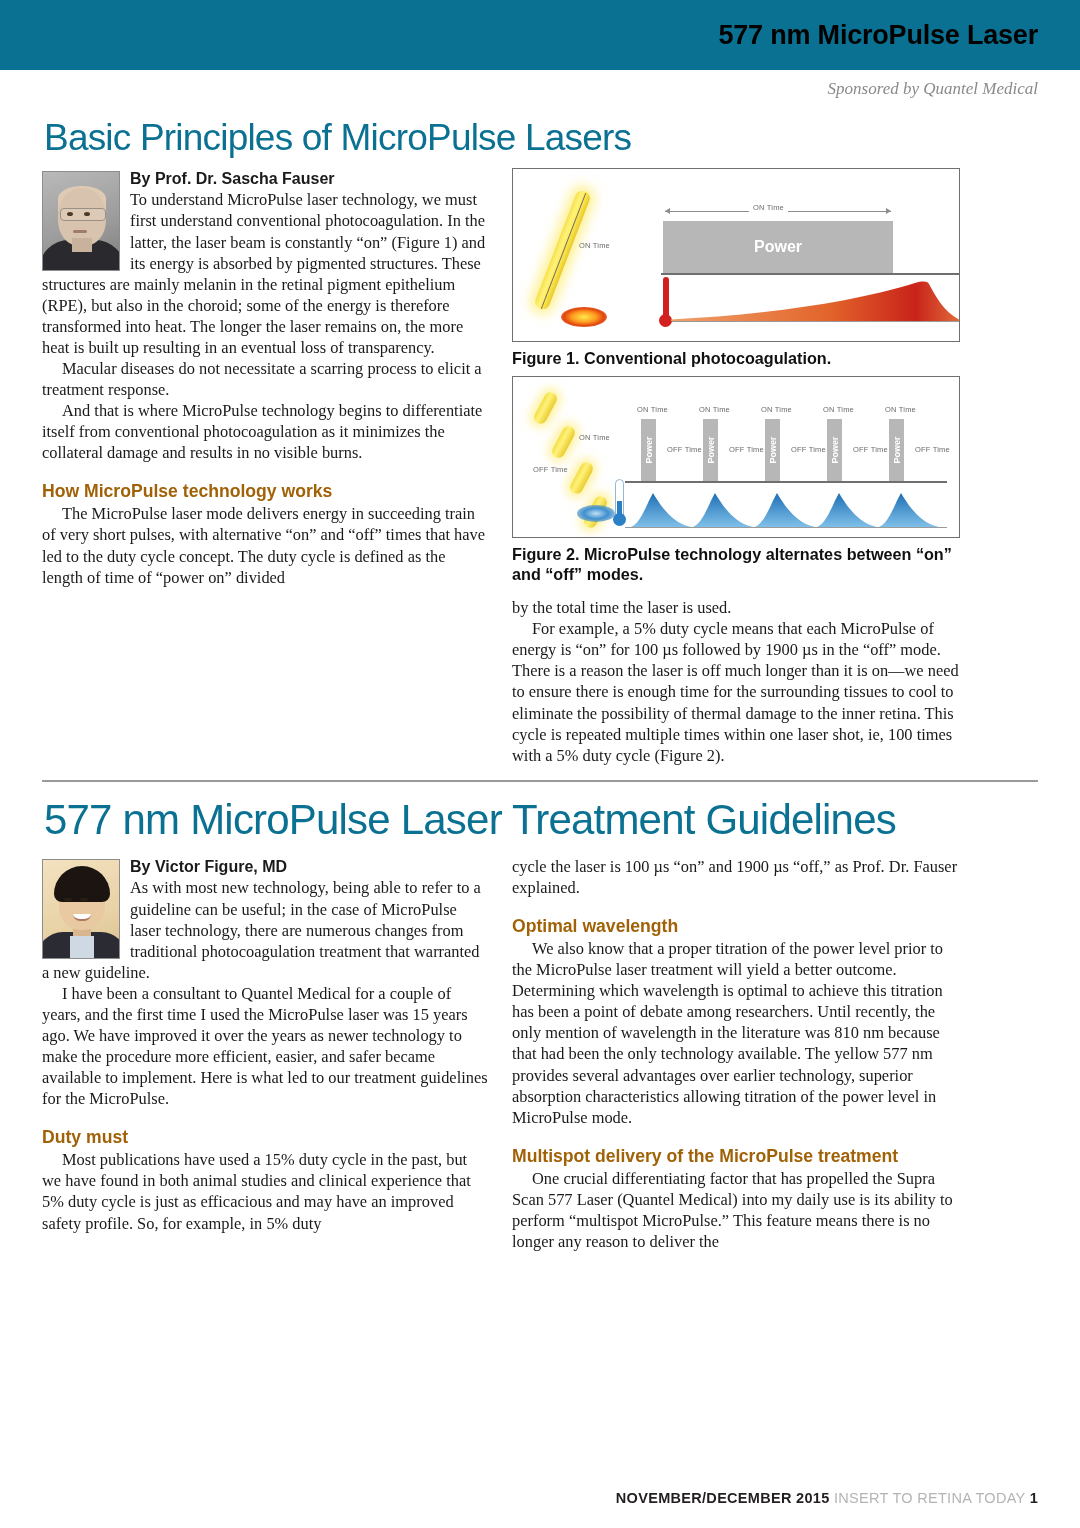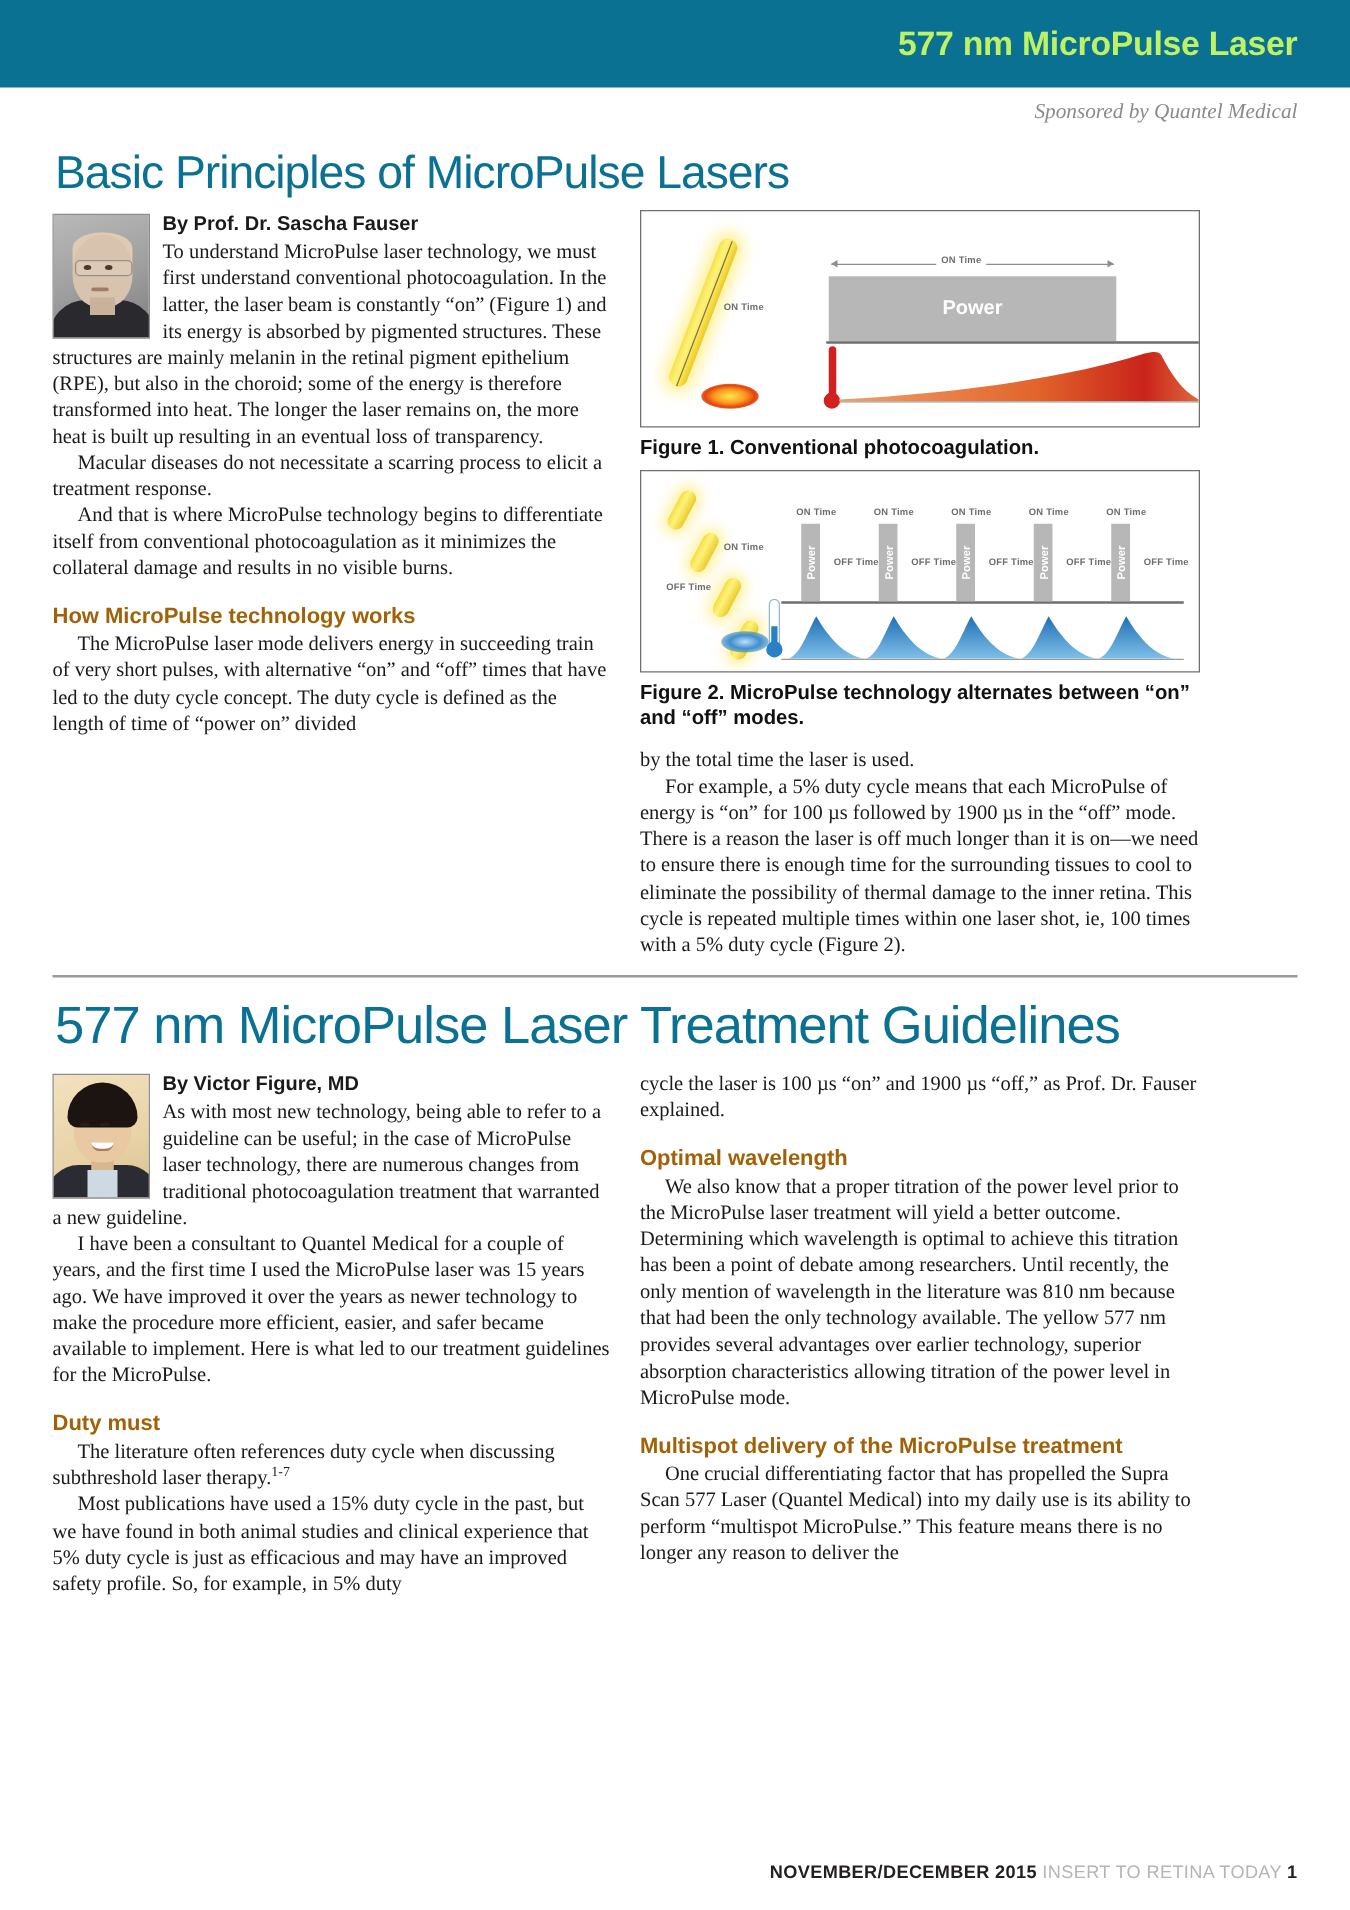--- a/index.html
+++ b/index.html
@@ -20,21 +20,21 @@
   .header-bar {
     height: 70px;
     background: #0b7193;
     display: flex;
     align-items: center;
     justify-content: flex-end;
     padding-right: 42px;
     box-sizing: border-box;
   }
   .header-title {
-    color: #bef264;
+    color: #000000;
     font-size: 27px;
     font-weight: bold;
     letter-spacing: -0.2px;
   }
   .sponsor-line {
     text-align: right;
     padding-right: 42px;
     margin-top: 9px;
     font-size: 17px;
     font-style: italic;
@@ -156,21 +156,21 @@
     line-height: 1.2;
     font-family: "Liberation Sans", sans-serif;
     color: #111;
   }
 
   .fig-inner { position: absolute; inset: 0; }
 
   .tiny-label {
     position: absolute;
     font-size: 7.5px;
-    font-weight: bold;
+    font-weight: normal;
     color: #6c6c6c;
     letter-spacing: 0.2px;
     font-family: "Liberation Sans", sans-serif;
     white-space: nowrap;
   }
 
   
   .beam1 {
     position:absolute; left:42px; top:18px; width:15px; height:126px;
     background: linear-gradient(90deg,#f5e04a 0%, #fff27a 35%, #ffe94f 60%, #e8c92a 100%);
@@ -398,21 +398,20 @@
         <div class="face c-head"></div>
         <div class="face c-hair"></div>
         <div class="face c-eyeL"></div>
         <div class="face c-eyeR"></div>
         <div class="face c-mouth"></div>
       </div>
       <p class="body"><span class="byline">By Victor Figure, MD</span></p>
       <p class="body">As with most new technology, being able to refer to a guideline can be useful; in the case of MicroPulse laser technology, there are numerous changes from traditional photocoagulation treatment that warranted a new guideline.</p>
       <p class="body indent">I have been a consultant to Quantel Medical for a couple of years, and the first time I used the MicroPulse laser was 15 years ago. We have improved it over the years as newer technology to make the procedure more efficient, easier, and safer became available to implement. Here is what led to our treatment guidelines for the MicroPulse.</p>
       <div class="subhead">Duty must</div>
-      <p class="body indent"><span>The literature often references duty cycle when discussing subthreshold laser therapy.</span><sup>1-7</sup></p>
       <p class="body indent">Most publications have used a 15% duty cycle in the past, but we have found in both animal studies and clinical experience that 5% duty cycle is just as efficacious and may have an improved safety profile. So, for example, in 5% duty</p>
     </div>
 
     <div class="col">
       <p class="body">cycle the laser is 100 µs “on” and 1900 µs “off,” as Prof. Dr. Fauser explained.</p>
       <div class="subhead">Optimal wavelength</div>
       <p class="body indent">We also know that a proper titration of the power level prior to the MicroPulse laser treatment will yield a better outcome. Determining which wavelength is optimal to achieve this titration has been a point of debate among researchers. Until recently, the only mention of wavelength in the literature was 810 nm because that had been the only technology available. The yellow 577 nm provides several advantages over earlier technology, superior absorption characteristics allowing titration of the power level in MicroPulse mode.</p>
       <div class="subhead">Multispot delivery of the MicroPulse treatment</div>
       <p class="body indent">One crucial differentiating factor that has propelled the Supra Scan 577 Laser (Quantel Medical) into my daily use is its ability to perform “multispot MicroPulse.” This feature means there is no longer any reason to deliver the</p>
     </div>

